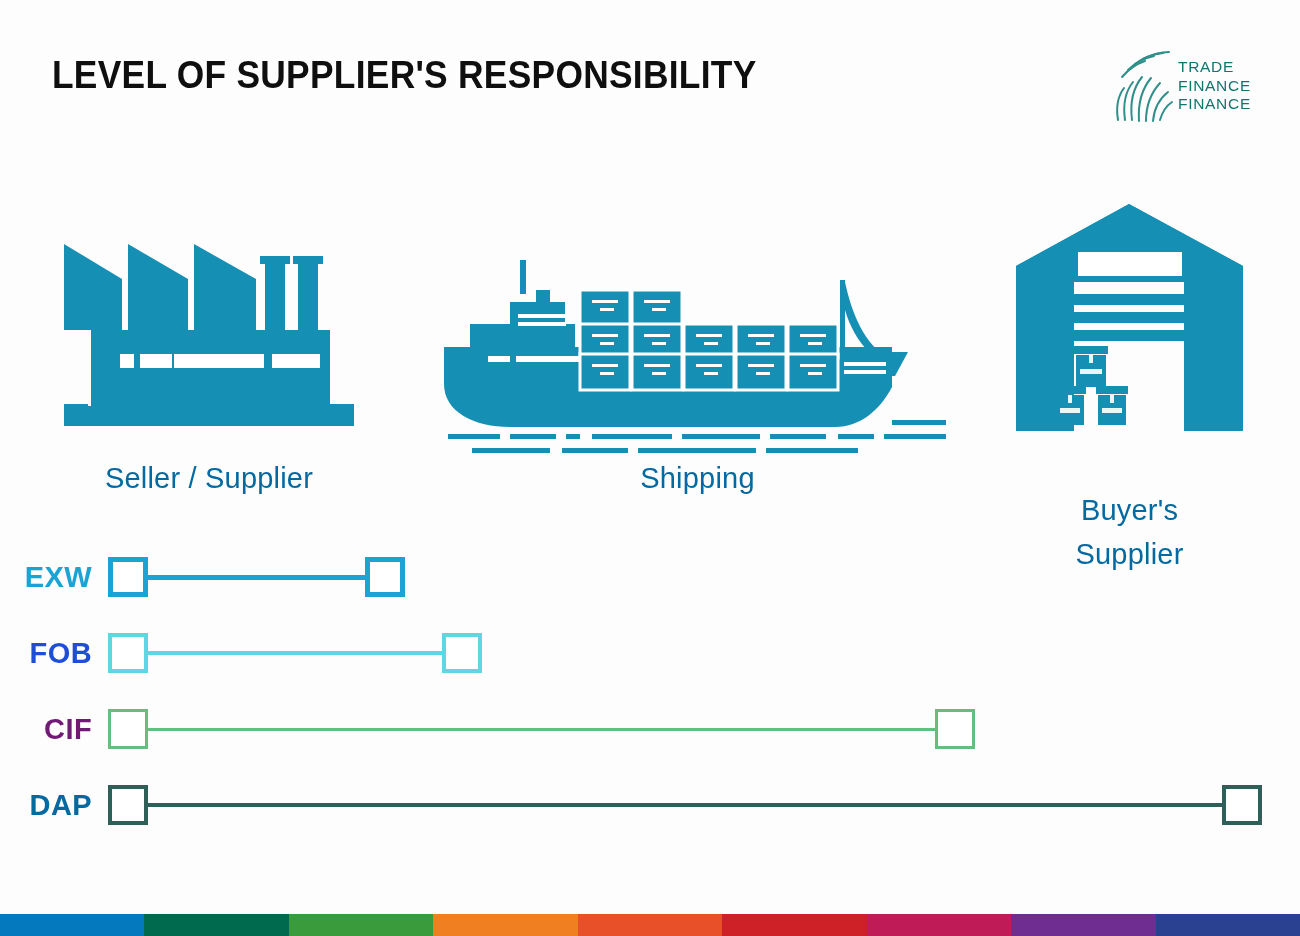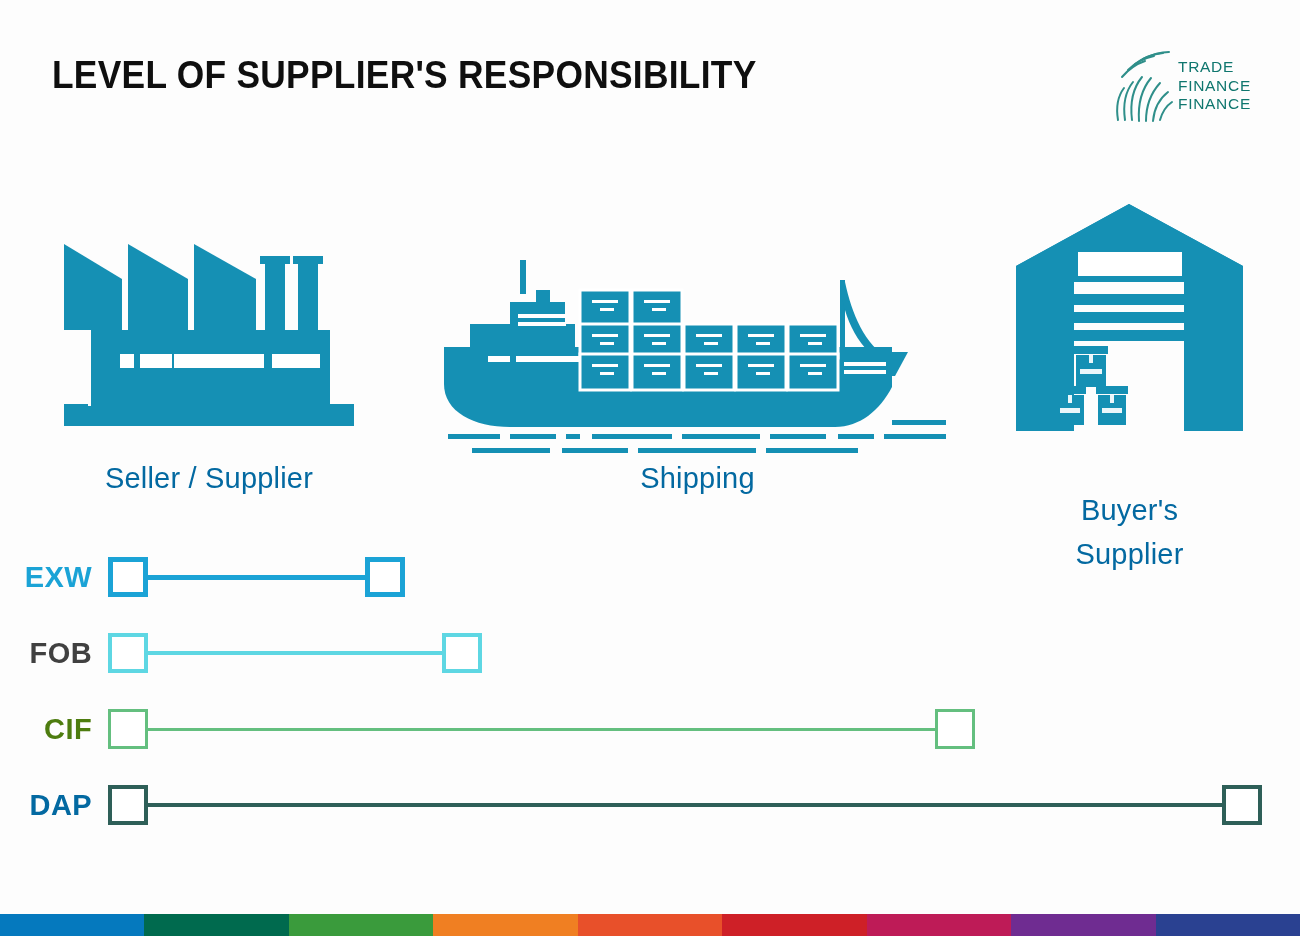--- a/index.html
+++ b/index.html
@@ -303,30 +303,30 @@
     <div class="term-row" id="row-exw" style="top:0px">
       <div class="term-label" style="color: rgb(27, 163, 214);">EXW</div>
       <div class="term-bar" id="bar-exw">
         <div class="term-line" id="line-exw" style="left: 128px; width: 257px; background: rgb(27, 163, 214); height: 5px; top: 26.5px;"></div>
         <div class="term-box" id="box-exw-start" style="left: 108px; border-color: rgb(27, 163, 214); border-width: 5px;"></div>
         <div class="term-box" id="box-exw-end" style="left: 365px; border-color: rgb(27, 163, 214); border-width: 5px;"></div>
       </div>
     </div>
 
     <div class="term-row" id="row-fob" style="top:76px">
-      <div class="term-label" style="color: #404040;">FOB</div>
+      <div class="term-label" style="color: #1d4ed8;">FOB</div>
       <div class="term-bar" id="bar-fob">
         <div class="term-line" id="line-fob" style="left: 128px; width: 334px; background: rgb(94, 215, 227); height: 4px; top: 27px;"></div>
         <div class="term-box" id="box-fob-start" style="left: 108px; border-color: rgb(94, 215, 227); border-width: 4px;"></div>
         <div class="term-box" id="box-fob-end" style="left: 442px; border-color: rgb(94, 215, 227); border-width: 4px;"></div>
       </div>
     </div>
 
     <div class="term-row" id="row-cif" style="top:152px">
-      <div class="term-label" style="color: #4d7c0f;">CIF</div>
+      <div class="term-label" style="color: #701a75;">CIF</div>
       <div class="term-bar" id="bar-cif">
         <div class="term-line" id="line-cif" style="left: 128px; width: 827px; background: rgb(100, 191, 127); height: 3px; top: 27.5px;"></div>
         <div class="term-box" id="box-cif-start" style="left: 108px; border-color: rgb(100, 191, 127); border-width: 3px;"></div>
         <div class="term-box" id="box-cif-end" style="left: 935px; border-color: rgb(100, 191, 127); border-width: 3px;"></div>
       </div>
     </div>
 
     <div class="term-row" id="row-dap" style="top:228px">
       <div class="term-label" style="color: #0369a1;">DAP</div>
       <div class="term-bar" id="bar-dap">

